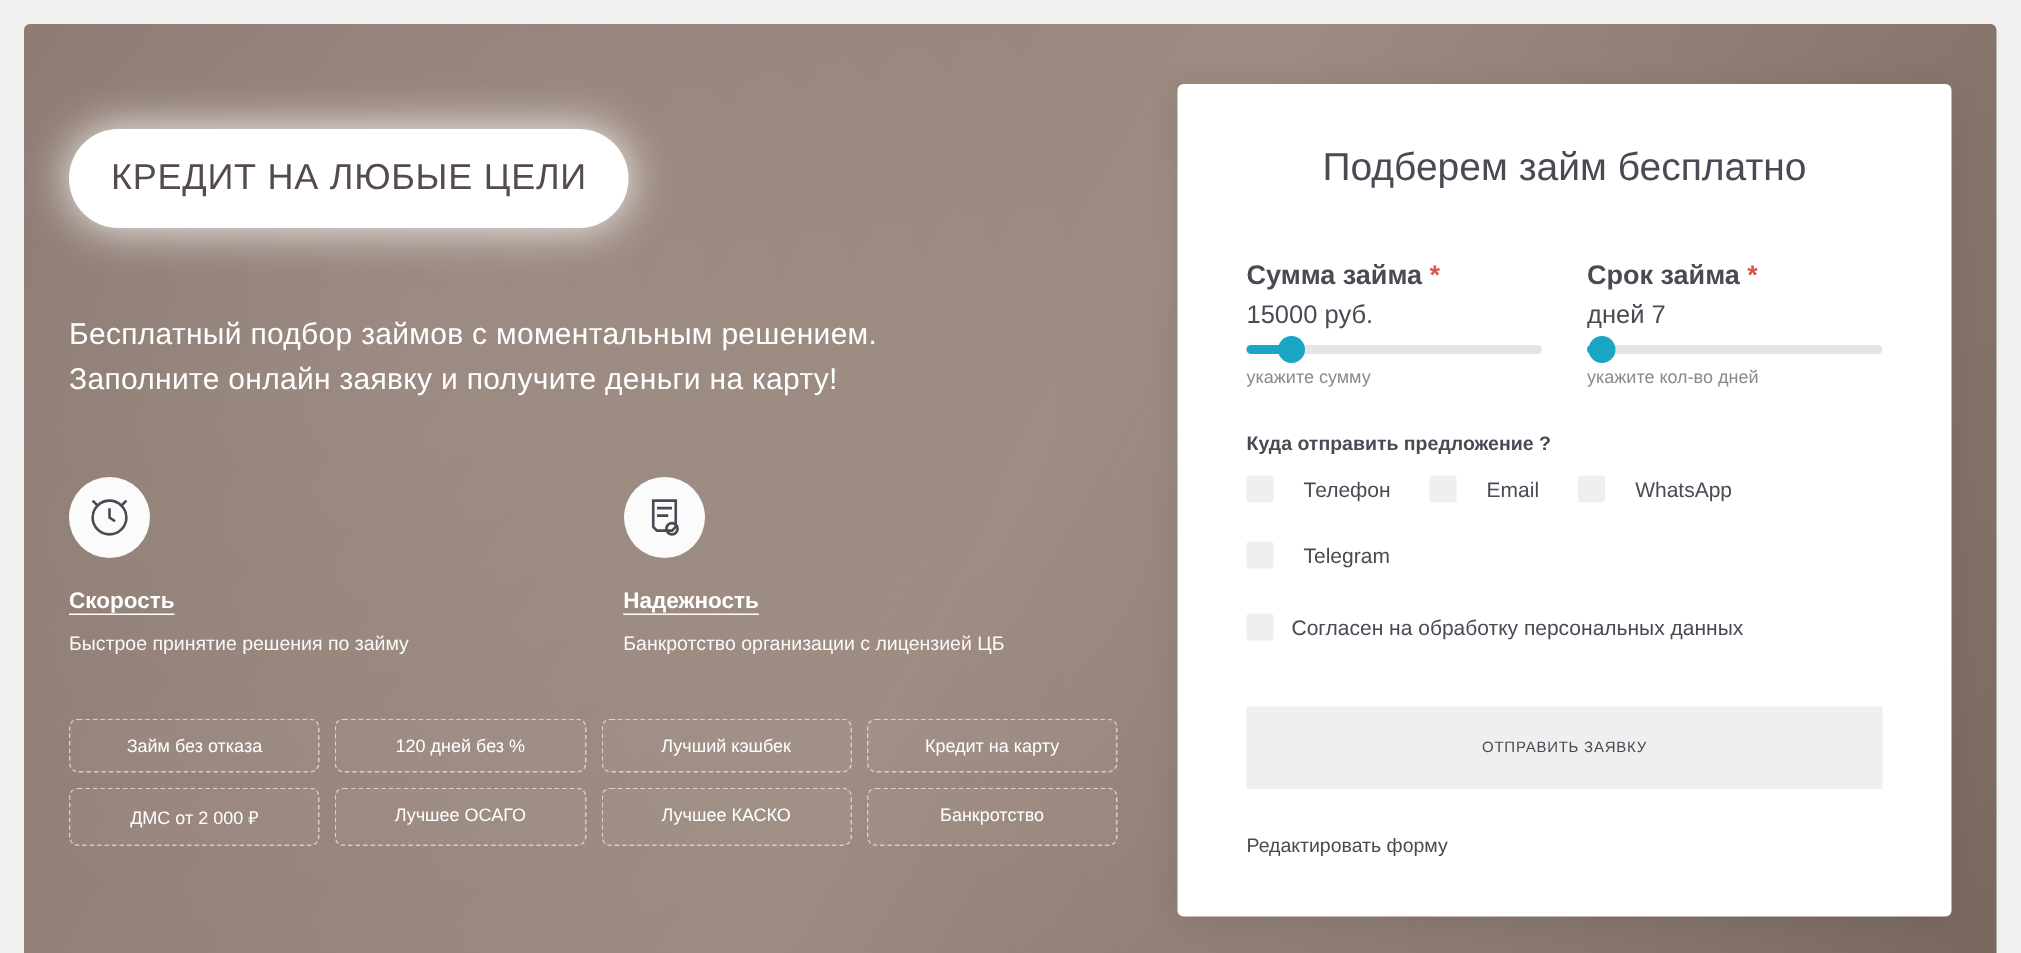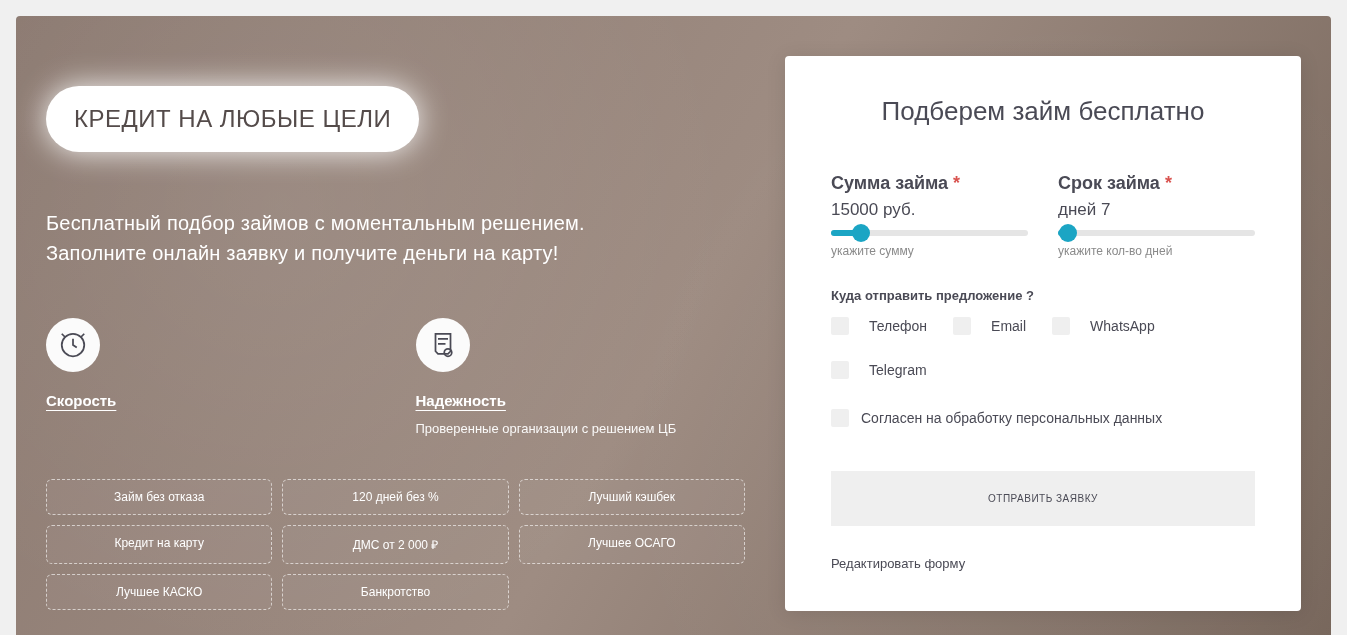--- a/index.html
+++ b/index.html
@@ -8,21 +8,21 @@
 .hero::before{content:"";position:absolute;inset:0;background:radial-gradient(circle at 20% 30%,rgba(255,255,255,.08),transparent 40%),radial-gradient(circle at 80% 70%,rgba(255,255,255,.06),transparent 40%);pointer-events:none}
 .left{flex:1;position:relative;z-index:1;padding-top:30px}
 .badge{display:inline-block;background:#fff;color:#544b4a;font-size:24px;font-weight:400;padding:19px 28px;border-radius:36px;letter-spacing:.5px;box-shadow:0 0 30px rgba(255,255,255,.9)}
 .subtitle{color:#fff;font-size:20px;margin-top:56px;line-height:1.5;letter-spacing:.2px}
 .features{display:flex;gap:40px;margin-top:50px}
 .feature{flex:1;color:#fff}
 .feature-icon{width:54px;height:54px;border-radius:50%;background:#fbfbfb;display:flex;align-items:center;justify-content:center;margin-bottom:20px}
 .feature-icon svg{width:30px;height:30px;stroke:#4a4a55;fill:none;stroke-width:1.4}
 .feature h3{font-size:15px;font-weight:700;margin-bottom:10px;text-decoration:underline;text-underline-offset:4px}
 .feature p{font-size:13px;line-height:1.5;opacity:.95}
-.chips{display:grid;grid-template-columns:repeat(3,1fr);gap:10px;margin-top:40px}
+.chips{display:grid;grid-template-columns:repeat(4,1fr);gap:10px;margin-top:40px}
 .chip{border:1.5px dashed rgba(255,255,255,.6);border-radius:6px;color:#fff;font-size:12px;text-align:center;padding:10px 6px;background:rgba(255,255,255,.04);cursor:pointer}
 .card{background:#fff;border-radius:4px;padding:40px 46px;width:516px;position:relative;z-index:1;box-shadow:0 2px 20px rgba(0,0,0,.1)}
 .card h2{font-size:26px;font-weight:400;color:#4a4a55;text-align:center;margin-bottom:46px}
 .sliders{display:flex;gap:30px;margin-bottom:30px}
 .slider-group{flex:1}
 .slider-label{font-size:18px;color:#4a4a55;font-weight:700}
 .slider-label .ast{color:#d9534f}
 .slider-value{font-size:17px;color:#4a4a55;margin-top:6px}
 .slider-track{position:relative;height:6px;background:#e5e5e5;border-radius:3px;margin-top:10px}
 .slider-fill{position:absolute;left:0;top:0;bottom:0;background:#1ba5c4;border-radius:3px}
@@ -50,31 +50,32 @@
     <div class="features">
       <div class="feature">
         <div class="feature-icon">
           <svg viewBox="0 0 24 24">
               <circle cx="12" cy="12" r="9"></circle>
               <path d="M12 7v5l3 2"></path>
               <path d="M3 3l3 3M21 3l-3 3"></path>
             </svg>
         </div>
         <h3>Скорость</h3>
+        <p>Быстрое принятие решения по займу</p>
       </div>
       <div class="feature">
         <div class="feature-icon">
           <svg viewBox="0 0 24 24">
               <path d="M6 3h12v14l-2 2H8l-2-2z"></path>
               <circle cx="16" cy="18" r="3"></circle>
               <path d="M8 7h8M8 11h6"></path>
             </svg>
         </div>
         <h3>Надежность</h3>
-        <p>Проверенные организации с решением ЦБ</p>
+        <p>Банкротство организации с лицензией ЦБ</p>
       </div>
     </div>
 
     <div class="chips">
       <div class="chip">Займ без отказа</div>
       <div class="chip">120 дней без %</div>
       <div class="chip">Лучший кэшбек</div>
       <div class="chip">Кредит на карту</div>
       <div class="chip">ДМС от 2 000 ₽</div>
       <div class="chip">Лучшее ОСАГО</div>

